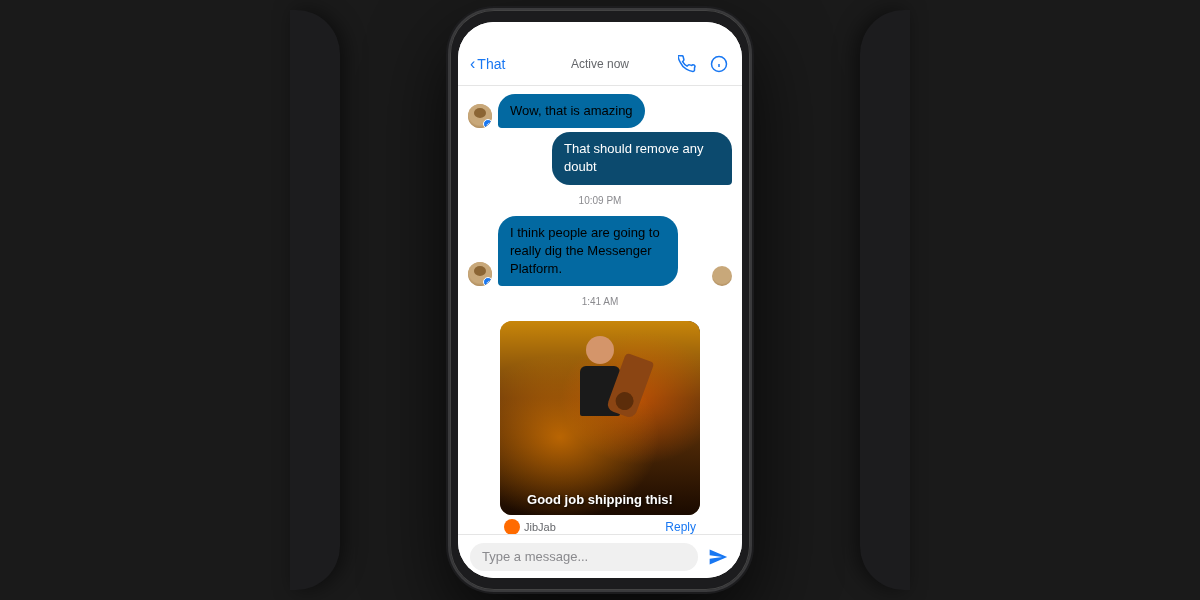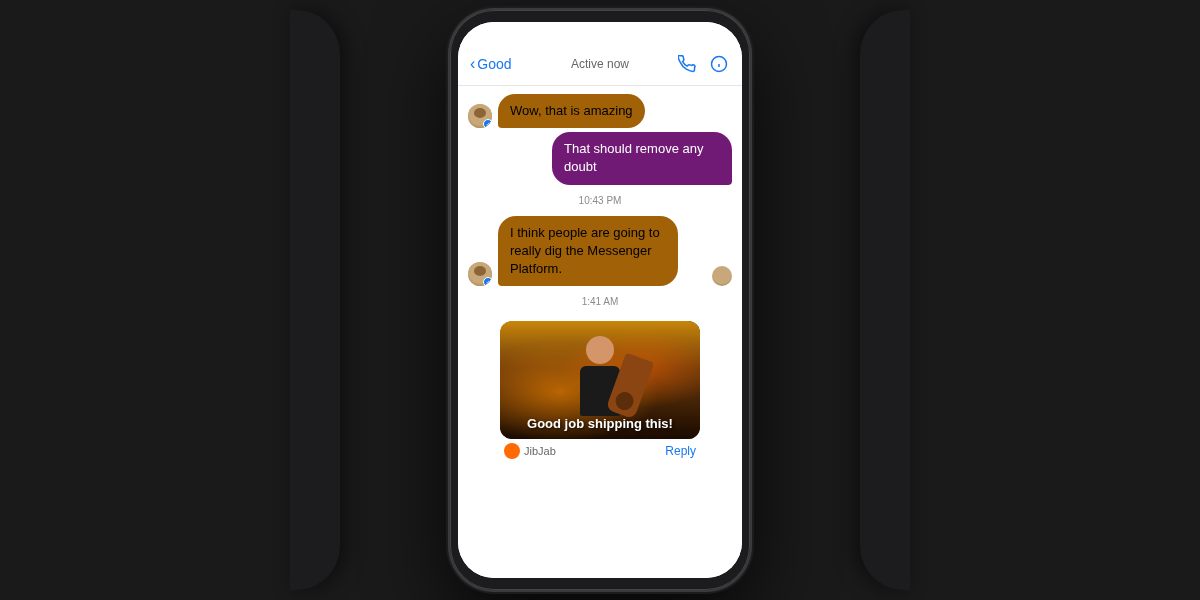--- a/index.html
+++ b/index.html
@@ -197,27 +197,27 @@
 
     .bubble {
       max-width: 180px;
       padding: 8px 12px;
       border-radius: 18px;
       font-size: 13px;
       line-height: 1.4;
     }
 
     .bubble.received {
-      background: #a16207;
+      background: #0369a1;
       color: #000;
       border-bottom-left-radius: 4px;
     }
 
     .bubble.sent {
-      background: #701a75;
+      background: #0c4a6e;
       color: #fff;
       border-bottom-right-radius: 4px;
     }
 
     .timestamp {
       text-align: center;
       font-size: 10px;
       color: #8a8a8e;
       margin: 6px 0;
     }
@@ -235,21 +235,21 @@
     
     .card-message {
       display: flex;
       flex-direction: column;
       align-items: center;
       margin: 4px 0;
     }
 
     .gif-container {
       width: 200px;
-      height: 118px;
+      height: 194px;
       border-radius: 12px;
       overflow: hidden;
       position: relative;
       background: linear-gradient(135deg, #c8860a 0%, #8b4513 30%, #1a1a1a 60%, #2d1b00 100%);
     }
 
     .gif-overlay-text {
       position: absolute;
       bottom: 8px;
       left: 0;
@@ -423,21 +423,21 @@
 
   <div class="phone">
     <div class="phone-screen">
 
       <div class="status-bar">
       </div>
 
       <div class="nav-header">
         <div class="nav-back">
           <span class="chevron">‹</span>
-          <span>Good</span>
+          <span>That</span>
         </div>
         <div class="nav-center">
           <span>Active now</span>
         </div>
         <div class="nav-icons">
           <div class="nav-icon">
             <svg width="18" height="18" viewBox="0 0 24 24" fill="none" stroke="#1877f2" stroke-width="2">
               <path d="M22 16.92v3a2 2 0 01-2.18 2 19.79 19.79 0 01-8.63-3.07A19.5 19.5 0 013.07 9.81a19.79 19.79 0 01-3.07-8.68A2 2 0 012 .9h3a2 2 0 012 1.72 12.84 12.84 0 00.7 2.81 2 2 0 01-.45 2.11L6.09 8.91a16 16 0 006 6l1.27-1.27a2 2 0 012.11-.45 12.84 12.84 0 002.81.7A2 2 0 0122 16.92z"></path>
             </svg>
           </div>
@@ -463,21 +463,21 @@
           </div>
         </div>
 
         <div class="message-row sent">
           <div class="bubble sent">
             <span>That should remove any doubt</span>
           </div>
         </div>
 
         <div class="timestamp">
-          <span>10:43 PM</span>
+          <span>10:09 PM</span>
         </div>
 
 
         <div class="message-row received" style="justify-content: space-between;">
           <div style="display:flex; align-items:flex-end; gap:6px;">
             <div class="avatar">
               <div class="avatar-face"></div>
               <div class="avatar-badge"></div>
             </div>
             <div class="bubble received">
@@ -509,17 +509,27 @@
                 
               </div>
               <span class="card-source">JibJab</span>
             </div>
             <span class="card-reply">Reply</span>
           </div>
         </div>
 
       </div>
 
+      <div class="input-area">
+        <div class="input-field">
+          <span style="color:#8a8a8e;">Type a message...</span>
+        </div>
+        <div class="send-icon">
+          <svg width="20" height="20" viewBox="0 0 24 24" fill="#1877f2">
+            <path d="M2 21l21-9L2 3v7l15 2-15 2z"></path>
+          </svg>
+        </div>
+      </div>
 
     </div>
   </div>
 
 </div>
 
 </body></html>

